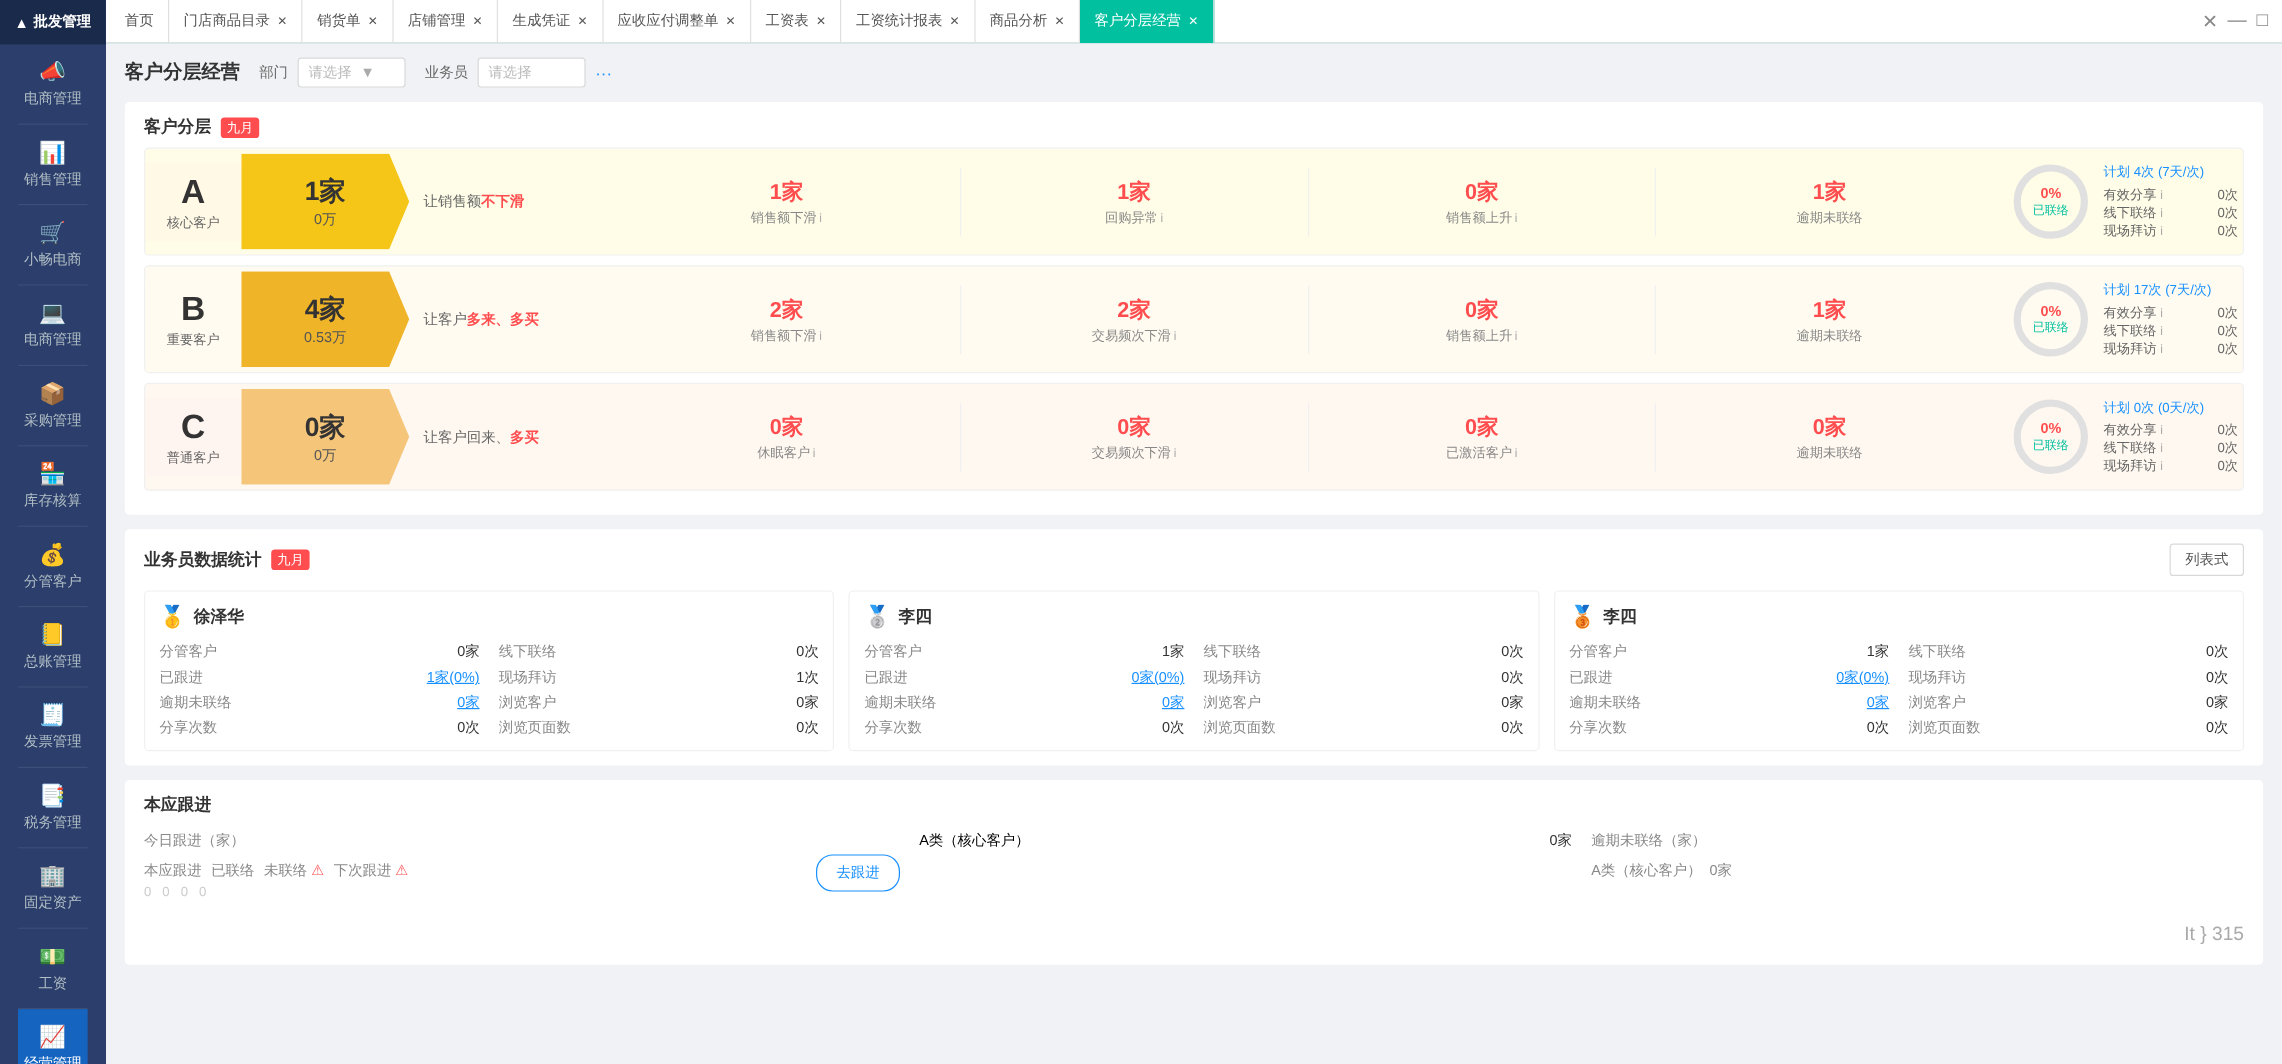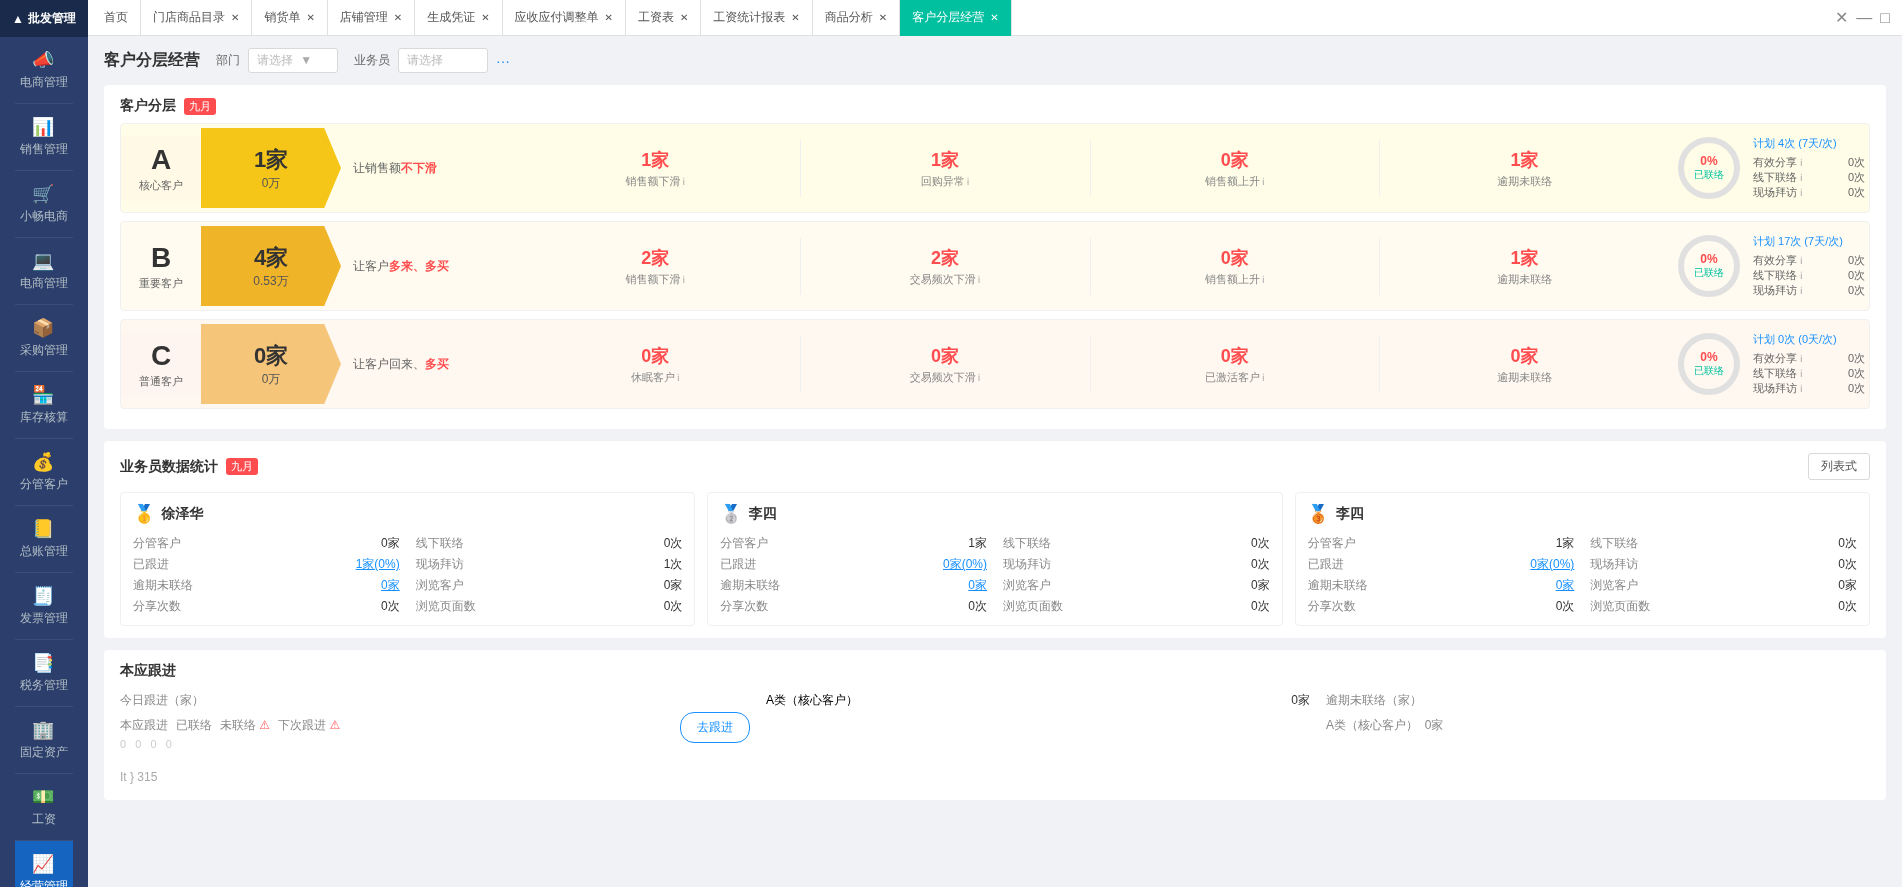--- a/index.html
+++ b/index.html
@@ -255,21 +255,21 @@
       border: 1px solid #1890ff;
       color: #1890ff;
       border-radius: 14px;
       padding: 6px 16px;
       cursor: pointer;
       font-size: 12px;
     }
     .follow-btn-wrap { display: flex; align-items: center; justify-content: center; padding-top: 20px; }
 
     
-    .bottom-hint { font-size: 12px; color: #aaa; padding: 4px 0; }
+    .bottom-hint { font-size: 16px; color: #aaa; padding: 4px 0; text-align: right; }
   </style>
 </head>
 <body>
 
 <div class="sidebar">
   <div class="sidebar-logo">
     <span>▲</span>
     <span>批发管理</span>
   </div>
   <div id="sidebar-items-container">

